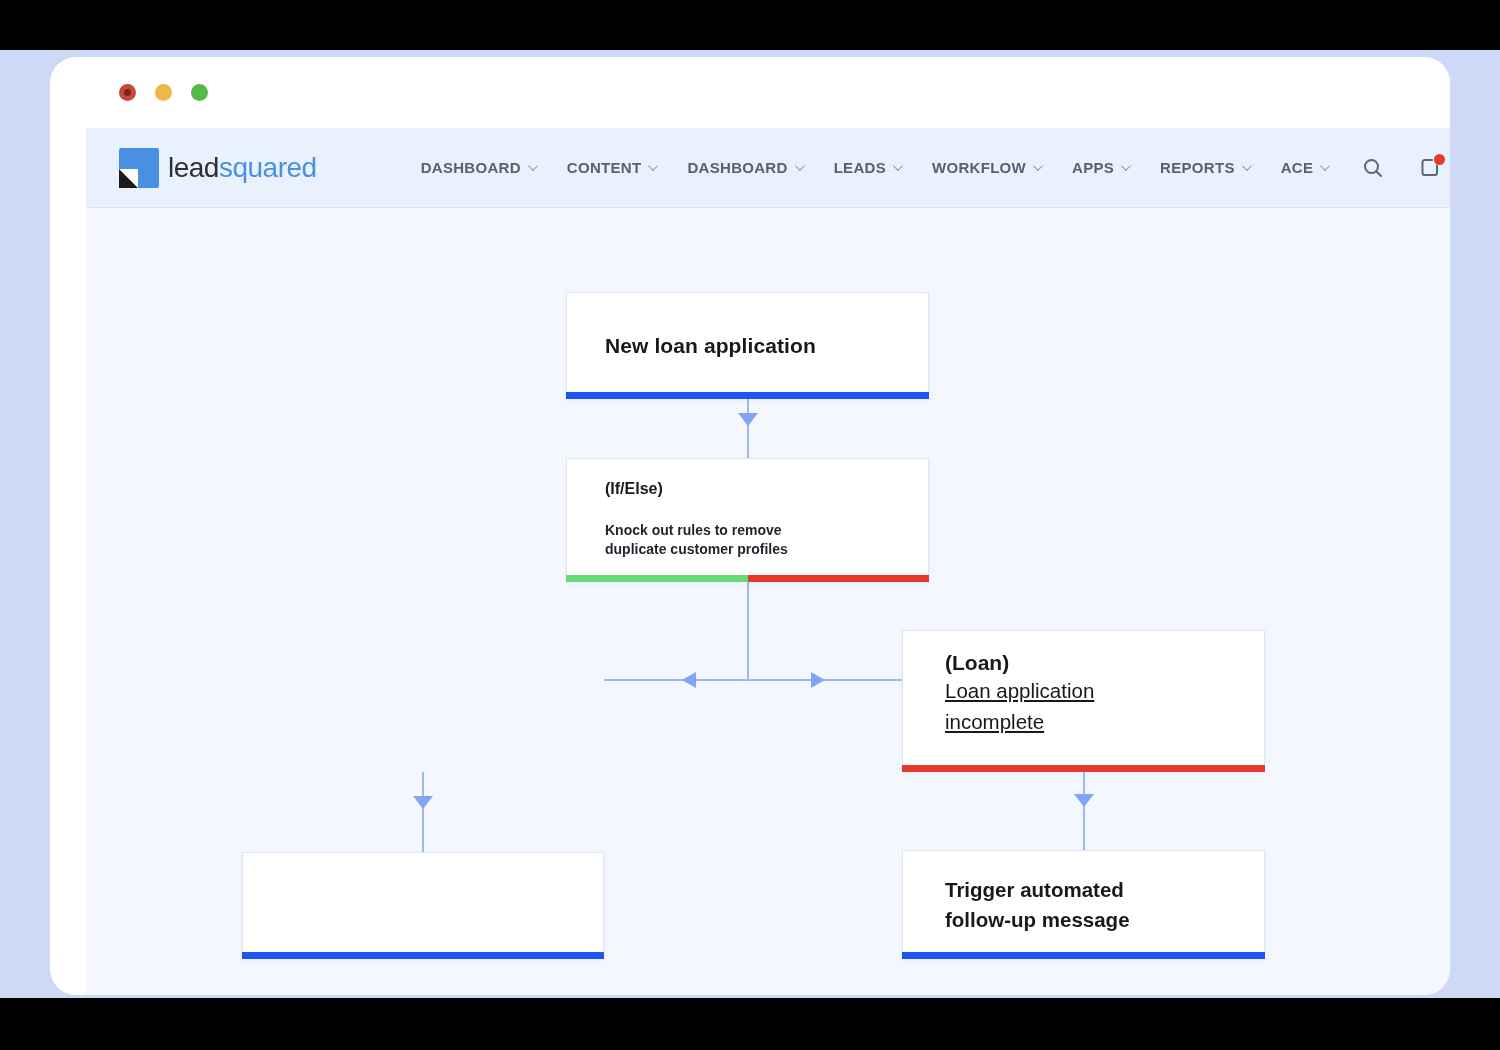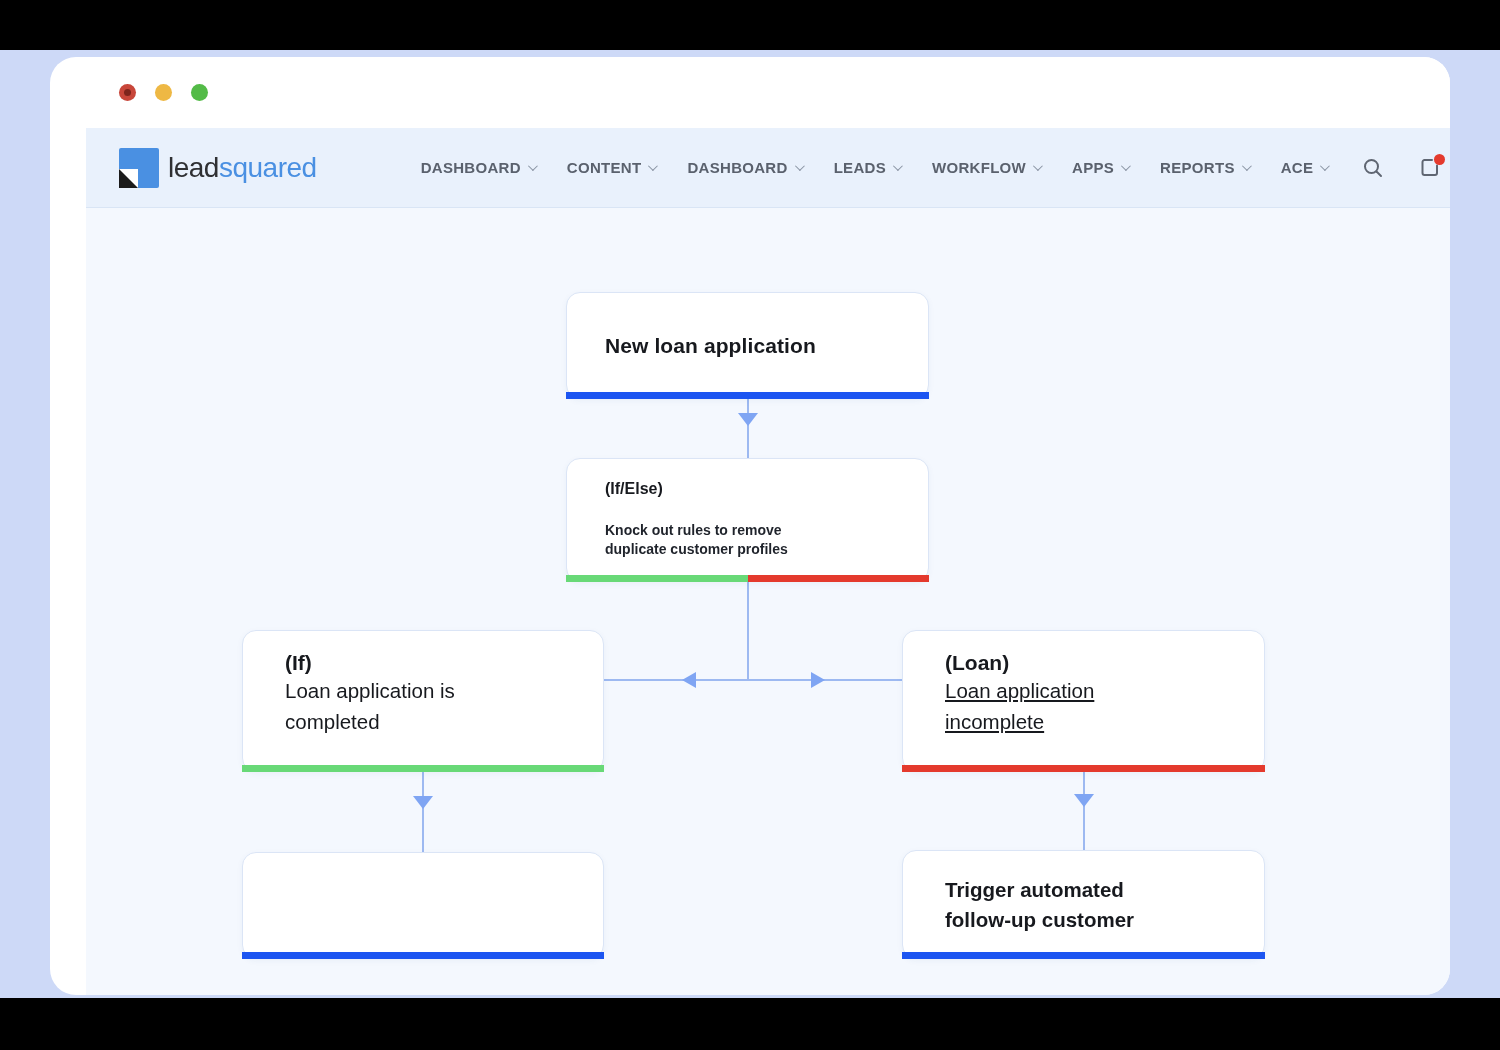--- a/index.html
+++ b/index.html
@@ -30,21 +30,21 @@
                font-size:15px; font-weight:700; letter-spacing:0.3px; color:#5a616d; }
   .chev { width:7px; height:7px; border-right:1.6px solid #8a94a3; border-bottom:1.6px solid #8a94a3;
           transform:rotate(45deg) translateY(-2px); }
 
   .nav-icons { display:flex; align-items:center; gap:33px; margin-left:34px; }
   .icon-btn { width:24px; height:24px; display:flex; align-items:center; justify-content:center; cursor:pointer; position:relative; }
 
   
   .canvas { flex:1 1 auto; background:#f4f8fe; position:relative; }
 
-  .node { position:absolute; background:#fff; border:1px solid #dbe5f6; border-radius:14px;
+  .node { position:absolute; background:#fff; border:1px solid #dbe5f6; border-radius:0;
           box-shadow:0 2px 6px rgba(40,70,130,0.05); cursor:pointer; }
   .accent { position:absolute; left:-1px; right:-1px; bottom:-1px; height:7px; display:flex; }
   .accent span { flex:1; }
   .acc-blue  { background:#1c55f1; }
   .acc-green { background:#68d977; }
   .acc-red   { background:#e43a2d; }
 
   .node-title-lg { font-size:21px; font-weight:600; color:#17191e; letter-spacing:0.1px; }
   .node-head { font-size:16px; font-weight:600; color:#17191e; }
   .node-sub  { font-size:14px; font-weight:600; color:#1f232b; line-height:19px; max-width:212px; margin-top:23px; }
@@ -164,43 +164,36 @@
 
     <div class="node" style="left:480px; top:250px; width:363px; height:124px; padding:21px 0 0 38px;">
       <div class="node-head">(If/Else)</div>
       <div class="node-sub">Knock out rules to remove duplicate customer profiles</div>
       <div class="accent">
           <span class="acc-green"></span>
           <span class="acc-red"></span>
         </div>
     </div>
 
-    <div class="node" style="left:156px; top:422px; width:362px; height:142px; padding:20px 0 0 42px;">
-      <div class="node-head" style="font-size:21px;">(If)</div>
-      <div class="node-body" style="max-width:240px;">Loan application is completed</div>
-      <div class="accent">
-          <span class="acc-green"></span>
-        </div>
-    </div>
 
     <div class="node" style="left:816px; top:422px; width:363px; height:142px; padding:20px 0 0 42px;">
       <div class="node-head" style="font-size:21px;">(Loan)</div>
       <div class="node-body" style="max-width:220px;text-decoration:underline;">Loan application incomplete</div>
       <div class="accent">
           <span class="acc-red"></span>
         </div>
     </div>
 
     <div class="node" style="left:156px; top:644px; width:362px; height:107px; display:flex; align-items:center; padding-left:42px;">
       <div class="accent">
           <span class="acc-blue"></span>
         </div>
     </div>
 
     <div class="node" style="left:816px; top:642px; width:363px; height:109px; display:flex; align-items:center; padding-left:42px;">
-      <div class="node-body" style="font-weight:600; max-width:235px; line-height:30px;">Trigger automated follow-up customer</div>
+      <div class="node-body" style="font-weight:600; max-width:235px; line-height:30px;">Trigger automated follow-up message</div>
       <div class="accent">
           <span class="acc-blue"></span>
         </div>
     </div>
 
   </div>
 </div>
 
 </body></html>

